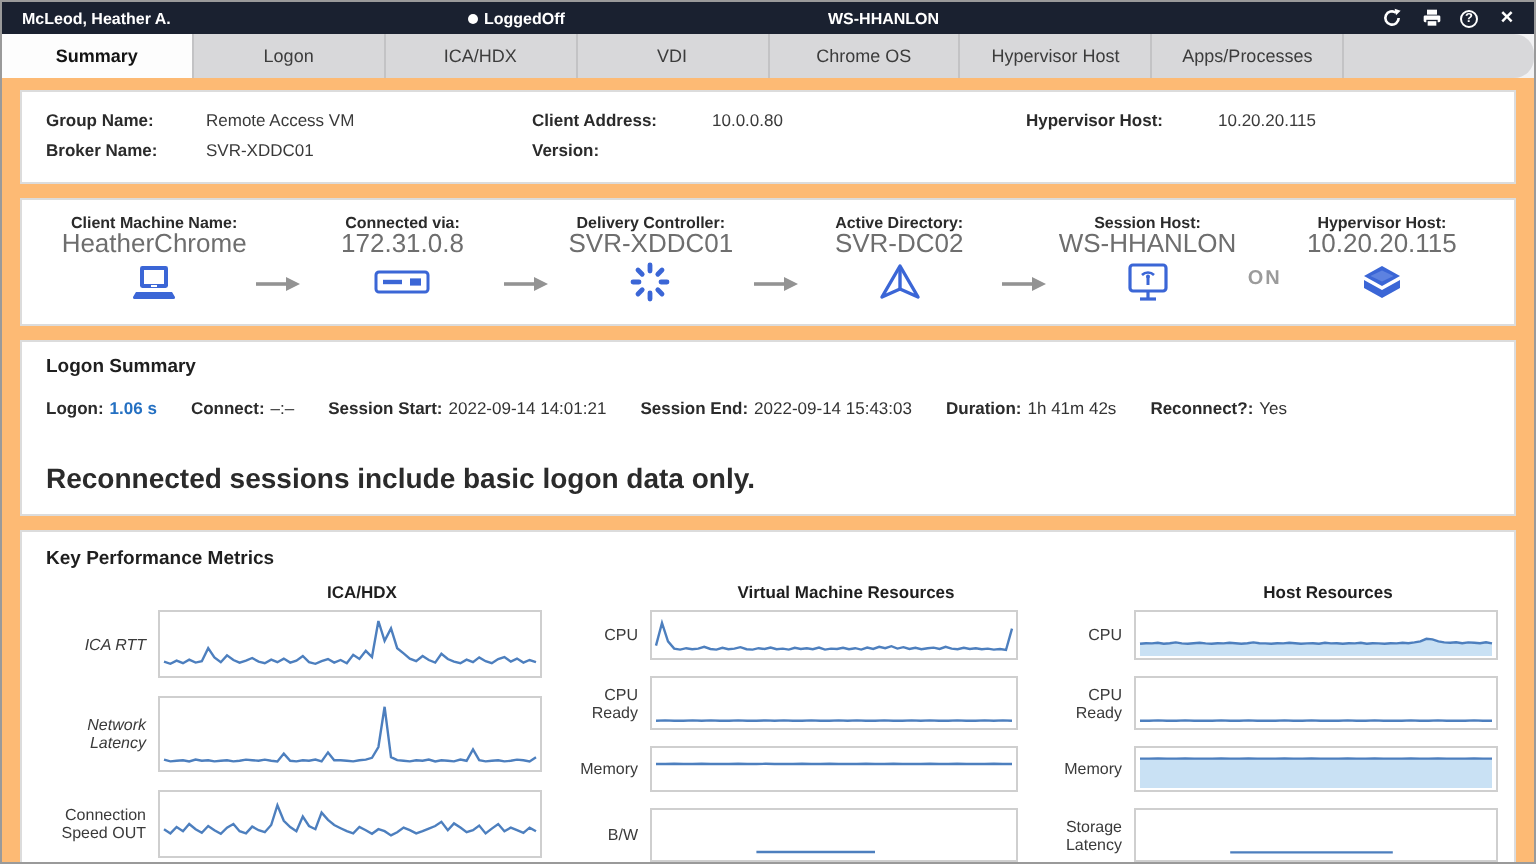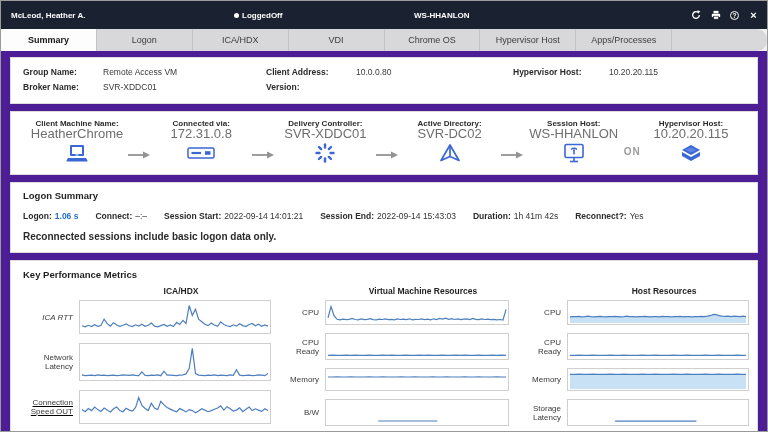--- a/index.html
+++ b/index.html
@@ -1,66 +1,66 @@
 <!DOCTYPE html>
 <html><head>
 <meta charset="utf-8">
 <style>
   * { margin:0; padding:0; box-sizing:border-box; }
   html,body { width:768px; height:432px; font-family:"Liberation Sans", sans-serif; background:#e8e8e8; }
   .window { width:768px; height:432px; background:#f2f2f3; border:1px solid #9a9a9a; display:flex; flex-direction:column; overflow:hidden; }
 
   
-  .titlebar { height:28px; background:#1a2130; position:relative; display:flex; align-items:center; flex:0 0 auto; }
+  .titlebar { height:16px; background:#1a2130; position:relative; display:flex; align-items:center; flex:0 0 auto; }
   .tb-user { position:absolute; left:10px; color:#fff; font-size:8px; font-weight:bold; }
   .tb-status { position:absolute; left:233px; color:#fff; font-size:8px; font-weight:bold; display:flex; align-items:center; gap:3px; }
   .tb-dot { width:5px; height:5px; border-radius:50%; background:#fff; display:inline-block; }
   .tb-machine { position:absolute; left:413px; color:#fff; font-size:8px; font-weight:bold; }
   .tb-controls { position:absolute; right:8px; display:flex; align-items:center; gap:9px; }
   .tb-btn { width:11px; height:11px; display:flex; align-items:center; justify-content:center; cursor:pointer; color:#fff; }
   .tb-help { width:9px; height:9px; border:1px solid #fff; border-radius:50%; font-size:6.5px; font-weight:bold; line-height:8px; text-align:center; color:#fff; }
   .tb-close { font-size:11px; font-weight:bold; color:#fff; line-height:10px; }
 
   
   .tabbar { height:22px; display:flex; background:#d8d8da; flex:0 0 auto;border-radius:10px; }
   .tab { flex:1 1 0; display:flex; align-items:center; justify-content:center; font-size:9px; color:#3c3c3c; border-right:1px solid #c3c3c5; cursor:pointer; }
   .tab:last-child { border-right:none;margin-top:44px; }
   .tab.active { background:#fdfdfd; color:#141414; font-weight:bold; }
 
   
-  .content { flex:1 1 auto; padding:6px 9px 6px 9px; background:#4c1d95; overflow:hidden; }
+  .content { flex:1 1 auto; padding:6px 9px 6px 9px; background:#fdba74; overflow:hidden; }
   .card { background:#fff; border:1px solid #dcdcdc; margin-bottom:7px; }
 
   
   .info-card { padding:7px 12px 8px 12px; display:flex; }
   .info-group { display:grid; grid-template-rows:15px 15px; grid-auto-flow:column; }
   .info-group.g1 { width:243px; grid-template-columns:80px auto; }
   .info-group.g2 { width:247px; grid-template-columns:90px auto; }
   .info-group.g3 { grid-template-columns:96px auto; }
   .info-label { font-size:8.5px; font-weight:bold; color:#2b2b2b; line-height:15px; }
   .info-value { font-size:8.5px; color:#3a3a3a; line-height:15px; }
 
   
-  .pipe-card { padding:7px 16px 9px 16px; display:flex; justify-content:flex-end; align-items:flex-start; }
+  .pipe-card { padding:7px 16px 9px 16px; display:flex; justify-content:center; align-items:flex-start; }
   .pipe-node { display:flex; flex-direction:column; align-items:center; width:104px; }
   .pipe-label { font-size:8px; font-weight:bold; color:#2b2b2b; line-height:10px; white-space:nowrap; }
   .pipe-value { font-size:13px; color:#6e6e6e; line-height:10px; margin-bottom:2px; white-space:nowrap; }
   .pipe-icon { height:24px; display:flex; align-items:center; justify-content:center; }
   .pipe-arrow { align-self:flex-start; margin-top:26px; }
   .pipe-on { align-self:flex-start; margin-top:27px; font-size:10px; font-weight:bold; color:#9b9b9b; letter-spacing:1px; }
 
   
   .logon-card { padding:7px 12px 10px 12px; }
   .card-title { font-size:9.5px; font-weight:bold; color:#1f1f1f; }
   .logon-stats { display:flex; margin-top:10px; font-size:8.5px; color:#2e2e2e; flex-wrap:nowrap; }
   .stat-pair { margin-right:17px; white-space:nowrap; }
   .stat-label { font-weight:bold; color:#2b2b2b; }
   .stat-value { color:#333; margin-left:3px; }
   .stat-value.blue { color:#2470c2; font-weight:bold; }
-  .logon-note { margin-top:10px; font-size:10px; font-weight:bold; color:#2b2b2b; }
+  .logon-note { margin-top:22px; font-size:14px; font-weight:bold; color:#2b2b2b; }
 
   
   .metrics-card { padding:8px 8px 8px 12px; flex:1 1 auto; }
   .metrics-cols { display:flex; gap:8px; margin-top:4px; }
   .metric-col-header { font-size:8.5px; font-weight:bold; color:#1f1f1f; text-align:center; height:16px; line-height:14px; }
   .chart-row { display:flex; align-items:center; }
   .chart-label { font-size:8px; color:#3a3a3a; text-align:right; padding-right:6px; line-height:9px; }
   .chart-box { background:#fff; border:1px solid #cfcfcf; }
   .chart-box svg { display:block; }
 </style>
@@ -262,29 +262,29 @@
           <div class="metric-col">
             <div class="metric-col-header" style="margin-left: 62px; width: 192px;">ICA/HDX</div>
             <div class="chart-row">
               <div class="chart-label" style="width: 56px; font-style: italic;">ICA RTT</div>
               <div class="chart-box" style="width: 192px; height: 34px;">
                 <svg width="190" height="32">
                   <polyline points="2.0,24.8 5.2,25.9 8.3,24.3 11.5,25.6 14.6,23.8 17.8,25.3 20.9,24.6 24.1,18.1 27.2,22.7 30.4,25.1 33.5,21.7 36.7,24.0 39.8,25.3 43.0,24.3 46.1,23.0 49.3,24.8 52.4,25.6 55.6,23.8 58.7,25.1 61.9,23.3 65.1,25.3 68.2,24.3 71.4,22.0 74.5,25.1 77.7,25.9 80.8,24.6 84.0,23.5 87.1,25.3 90.3,24.0 93.4,25.6 96.6,21.4 99.7,23.5 102.9,19.4 106.0,22.5 109.2,4.5 112.3,14.4 115.5,8.2 118.6,18.1 121.8,20.7 124.9,23.3 128.1,24.6 131.3,22.0 134.4,24.0 137.6,25.3 140.7,20.9 143.9,23.5 147.0,24.8 150.2,25.6 153.3,23.8 156.5,25.1 159.6,22.7 162.8,24.6 165.9,25.6 169.1,23.5 172.2,22.5 175.4,24.8 178.5,23.3 181.7,25.3 184.8,24.0 188.0,25.1" fill="none" stroke="#4d7fbe" stroke-width="1.2"></polyline>
                 </svg>
               </div>
             </div>
-            <div class="chart-row" style="margin-top: 9px;">
+            <div class="chart-row" style="margin-top: 9px; font-style: italic;">
               <div class="chart-label" style="width: 56px;">Network Latency</div>
               <div class="chart-box" style="width: 192px; height: 38px;">
                 <svg width="190" height="36">
                   <polyline points="2.0,30.8 5.2,31.7 8.3,31.4 11.5,31.1 14.6,31.7 17.8,30.8 20.9,31.4 24.1,31.1 27.2,31.7 30.4,31.4 33.5,31.1 36.7,31.7 39.8,31.4 43.0,30.8 46.1,31.1 49.3,31.4 52.4,30.8 55.6,31.4 58.7,31.7 61.9,27.8 65.1,31.4 68.2,31.7 71.4,31.1 74.5,31.4 77.7,30.8 80.8,31.7 84.0,27.2 87.1,31.1 90.3,31.1 93.4,31.4 96.6,31.7 99.7,31.1 102.9,30.8 106.0,29.9 109.2,24.5 112.3,4.4 115.5,29.6 118.6,31.1 121.8,31.4 124.9,31.7 128.1,31.1 131.3,31.4 134.4,30.8 137.6,31.7 140.7,31.1 143.9,31.4 147.0,31.7 150.2,30.8 153.3,31.4 156.5,25.7 159.6,31.1 162.8,31.7 165.9,31.4 169.1,31.1 172.2,31.7 175.4,31.4 178.5,30.8 181.7,31.1 184.8,31.7 188.0,29.6" fill="none" stroke="#4d7fbe" stroke-width="1.2"></polyline>
                 </svg>
               </div>
             </div>
-            <div class="chart-row" style="margin-top: 9px; text-decoration: underline;">
+            <div class="chart-row" style="margin-top: 9px;">
               <div class="chart-label" style="width: 56px;">Connection Speed OUT</div>
               <div class="chart-box" style="width: 192px; height: 34px;">
                 <svg width="190" height="32">
                   <polyline points="2.0,18.6 5.2,20.7 8.3,17.5 11.5,19.6 14.6,16.0 17.8,18.6 20.9,20.4 24.1,17.0 27.2,19.1 30.4,20.9 33.5,17.8 36.7,16.0 39.8,19.6 43.0,20.7 46.1,17.3 49.3,19.1 52.4,20.1 55.6,16.5 58.7,6.6 61.9,14.4 65.1,17.5 68.2,19.6 71.4,12.3 74.5,17.0 77.7,18.6 80.8,10.3 84.0,13.9 87.1,16.5 90.3,18.1 93.4,19.6 96.6,20.7 99.7,17.5 102.9,19.1 106.0,20.9 109.2,18.6 112.3,19.6 115.5,21.7 118.6,20.1 121.8,17.8 124.9,19.1 128.1,20.7 131.3,19.6 134.4,18.3 137.6,17.0 140.7,14.9 143.9,19.1 147.0,15.7 150.2,17.8 153.3,20.1 156.5,19.1 159.6,16.8 162.8,20.7 165.9,18.3 169.1,16.0 172.2,19.6 175.4,17.8 178.5,19.1 181.7,20.4 184.8,17.8 188.0,19.6" fill="none" stroke="#4d7fbe" stroke-width="1.2"></polyline>
                 </svg>
               </div>
             </div>
           </div>
           <div class="metric-col">
             <div class="metric-col-header" style="margin-left: 46px; width: 184px;">Virtual Machine Resources</div>

